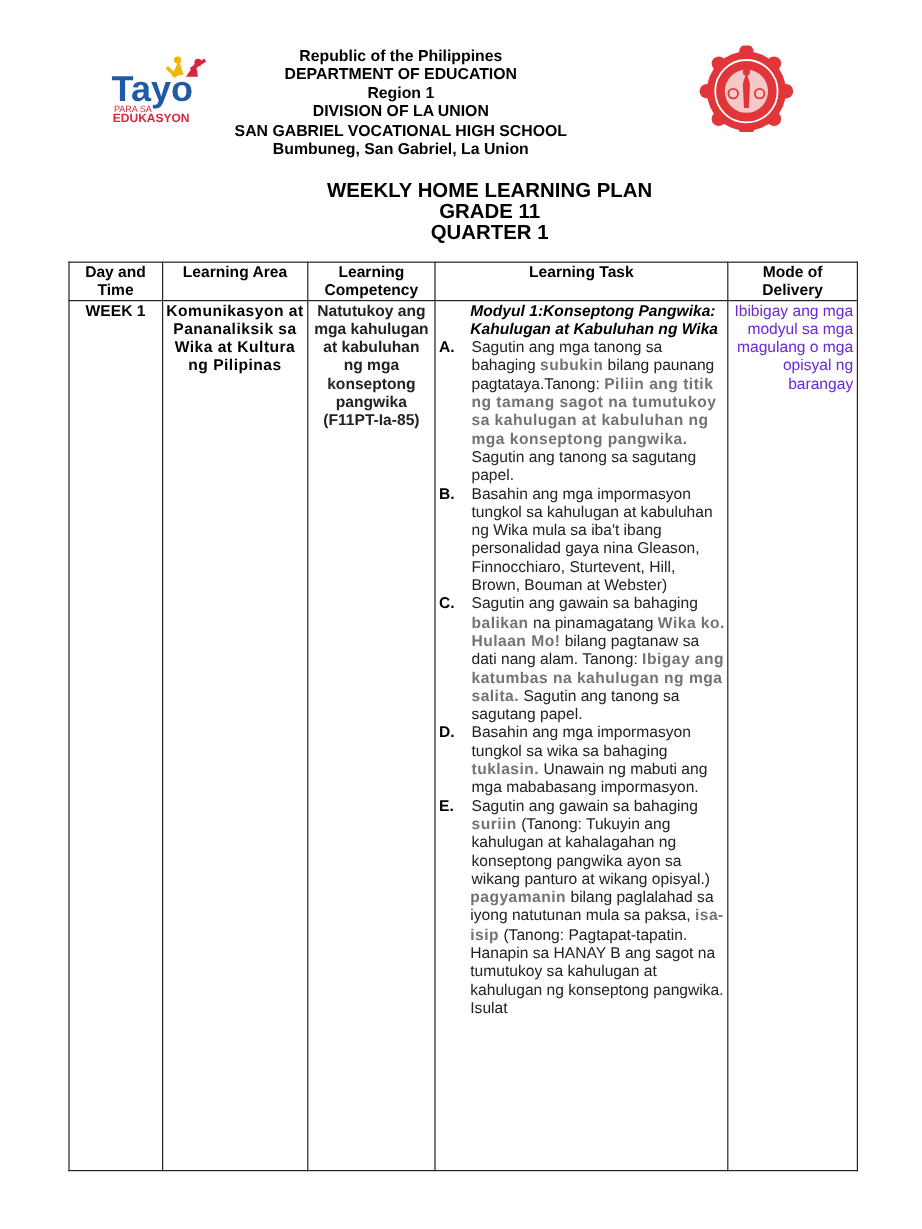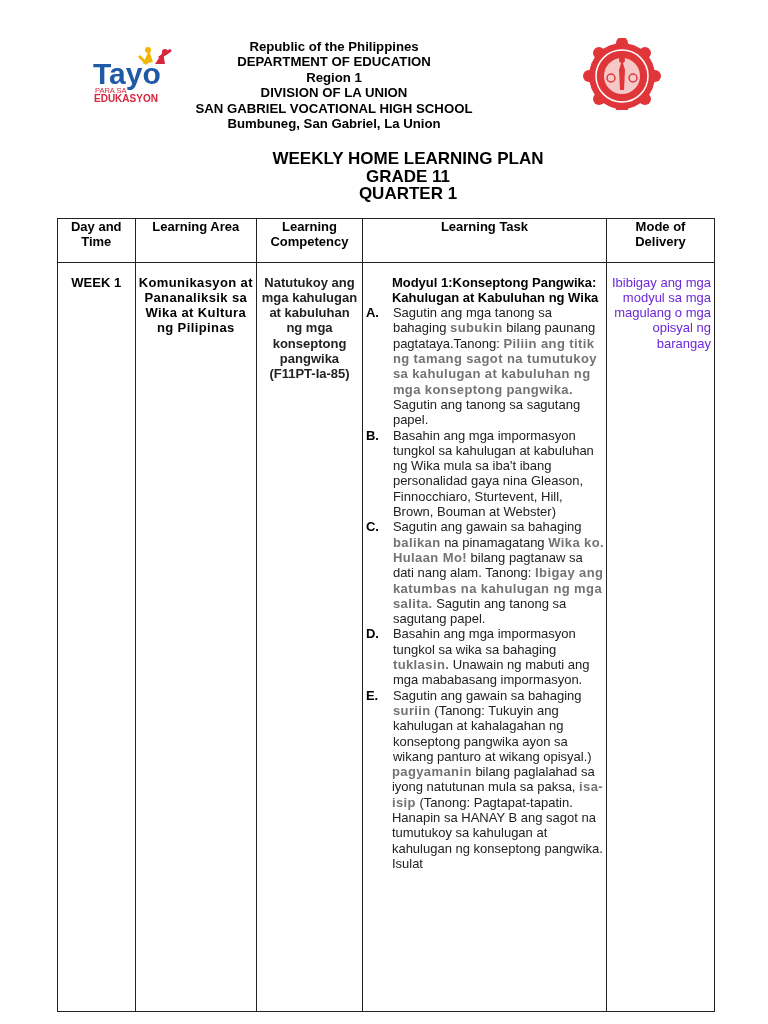--- a/index.html
+++ b/index.html
@@ -8,29 +8,29 @@
   .logo-left { position:absolute; left:93px; top:46px; width:92px; height:58px; }
   .logo-right { position:absolute; left:568px; top:38px; width:108px; height:72px; }
   .letterhead { position:absolute; left:0; width:668px; top:39px; text-align:center;
                 font-weight:bold; font-size:13.2px; line-height:15.4px; }
   .letterhead div { white-space:nowrap; }
   .plan-title { position:absolute; left:0; width:768px; top:150px; text-align:center;
                 font-weight:bold; font-size:17px; line-height:17.5px;margin-left:24px; }
   table.plan { position:absolute; left:57px; top:218px; width:658px;
                border-collapse:collapse; table-layout:fixed; }
   table.plan td, table.plan th { border:1.6px solid #222; vertical-align:top;
-               padding:12px 3px; font-size:13px; line-height:15.3px; }
+               padding:0 3px; font-size:13px; line-height:15.3px; }
   table.plan th { font-weight:bold; text-align:center; height:30px; padding-top:0; }
   .c1 { width:74px; } .c2 { width:116px; } .c3 { width:101px; } .c4 { width:233px; } .c5 { width:103px; }
   .body-row td { height:724px; }
   .week { font-weight:bold; text-align:center; padding-top:0; }
   .area { font-weight:bold; text-align:center; letter-spacing:0.4px; }
   .comp { text-align:center; color:#222;font-weight:bold; }
   .task { padding-left:2px !important; padding-right:2px !important; color:#222; }
-  .task .mod-title { font-weight:bold; padding-left:27px; color:#000; }
+  .task .mod-title { font-weight:bold; font-style:italic; padding-left:27px; color:#000; }
   .task .item { display:flex; }
   .task .lbl { width:27px; flex:none; font-weight:bold; color:#000; padding-left:1px; }
   .task .txt { flex:1; }
   .task b { color:#737373; letter-spacing:0.4px; }
   .task .cont { padding-left:27px; }
   .mode { color:#6d28d9;text-align:right; }
 </style>
 </head>
 <body>
 

